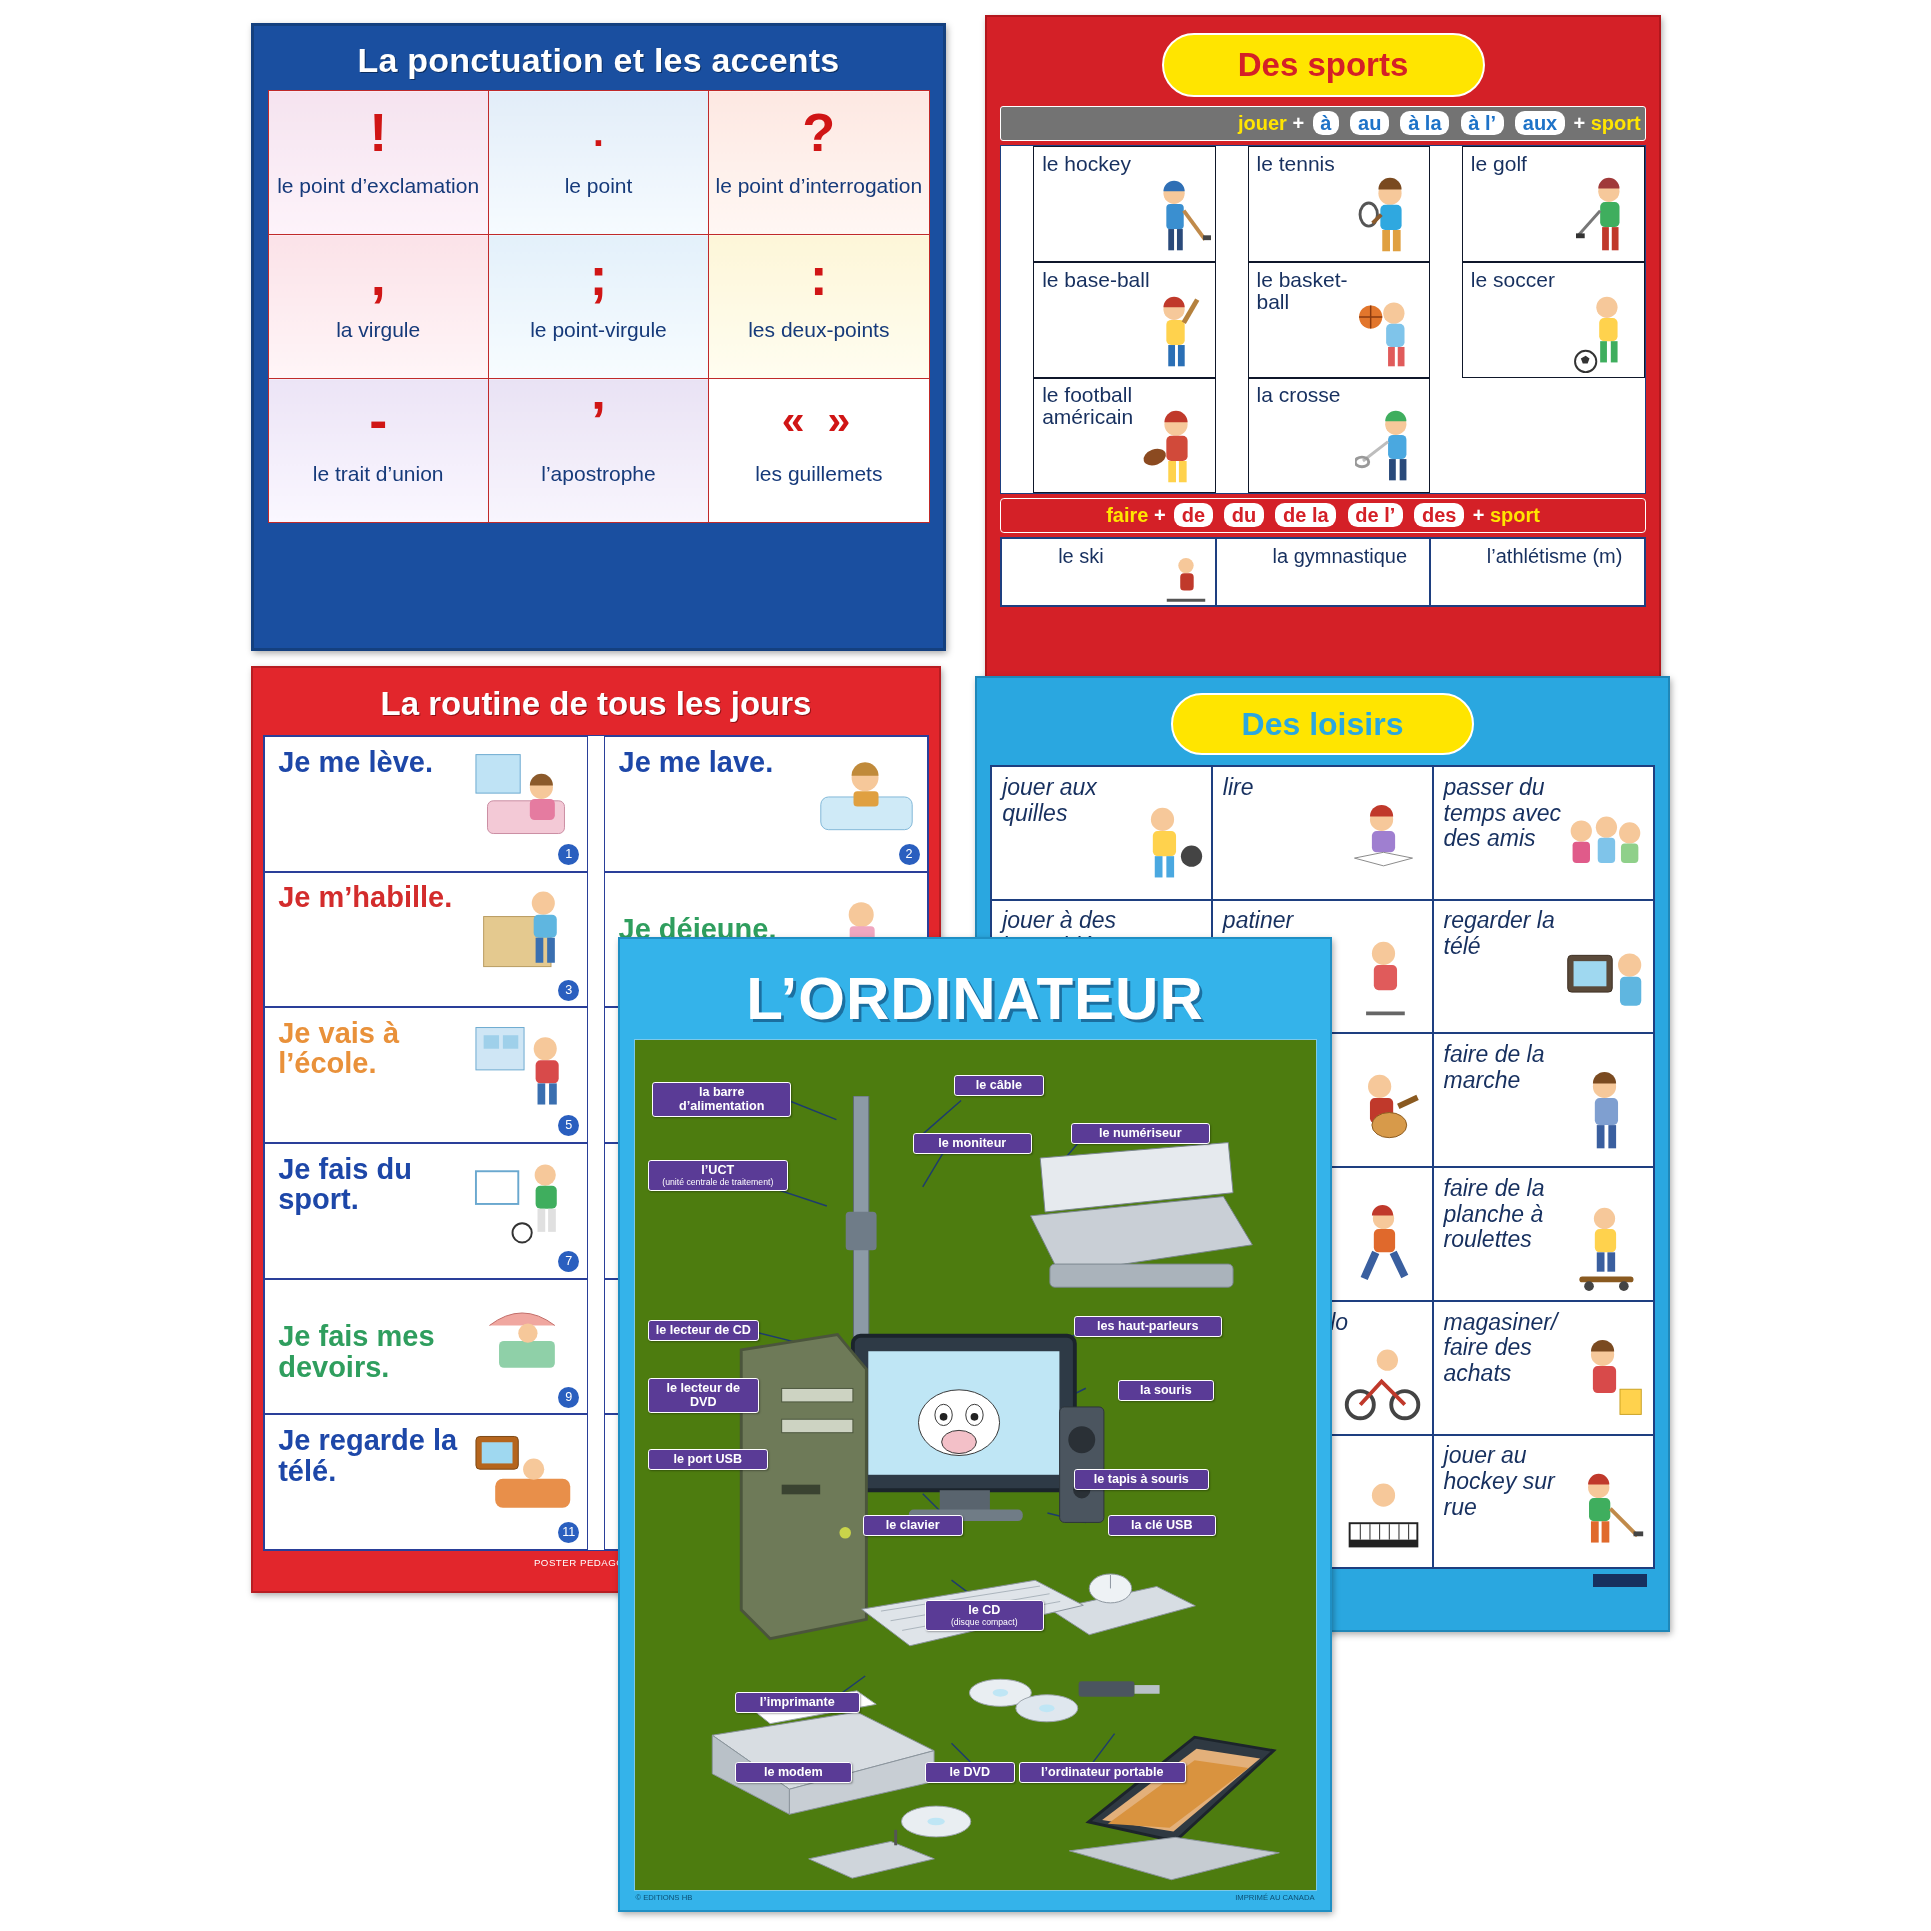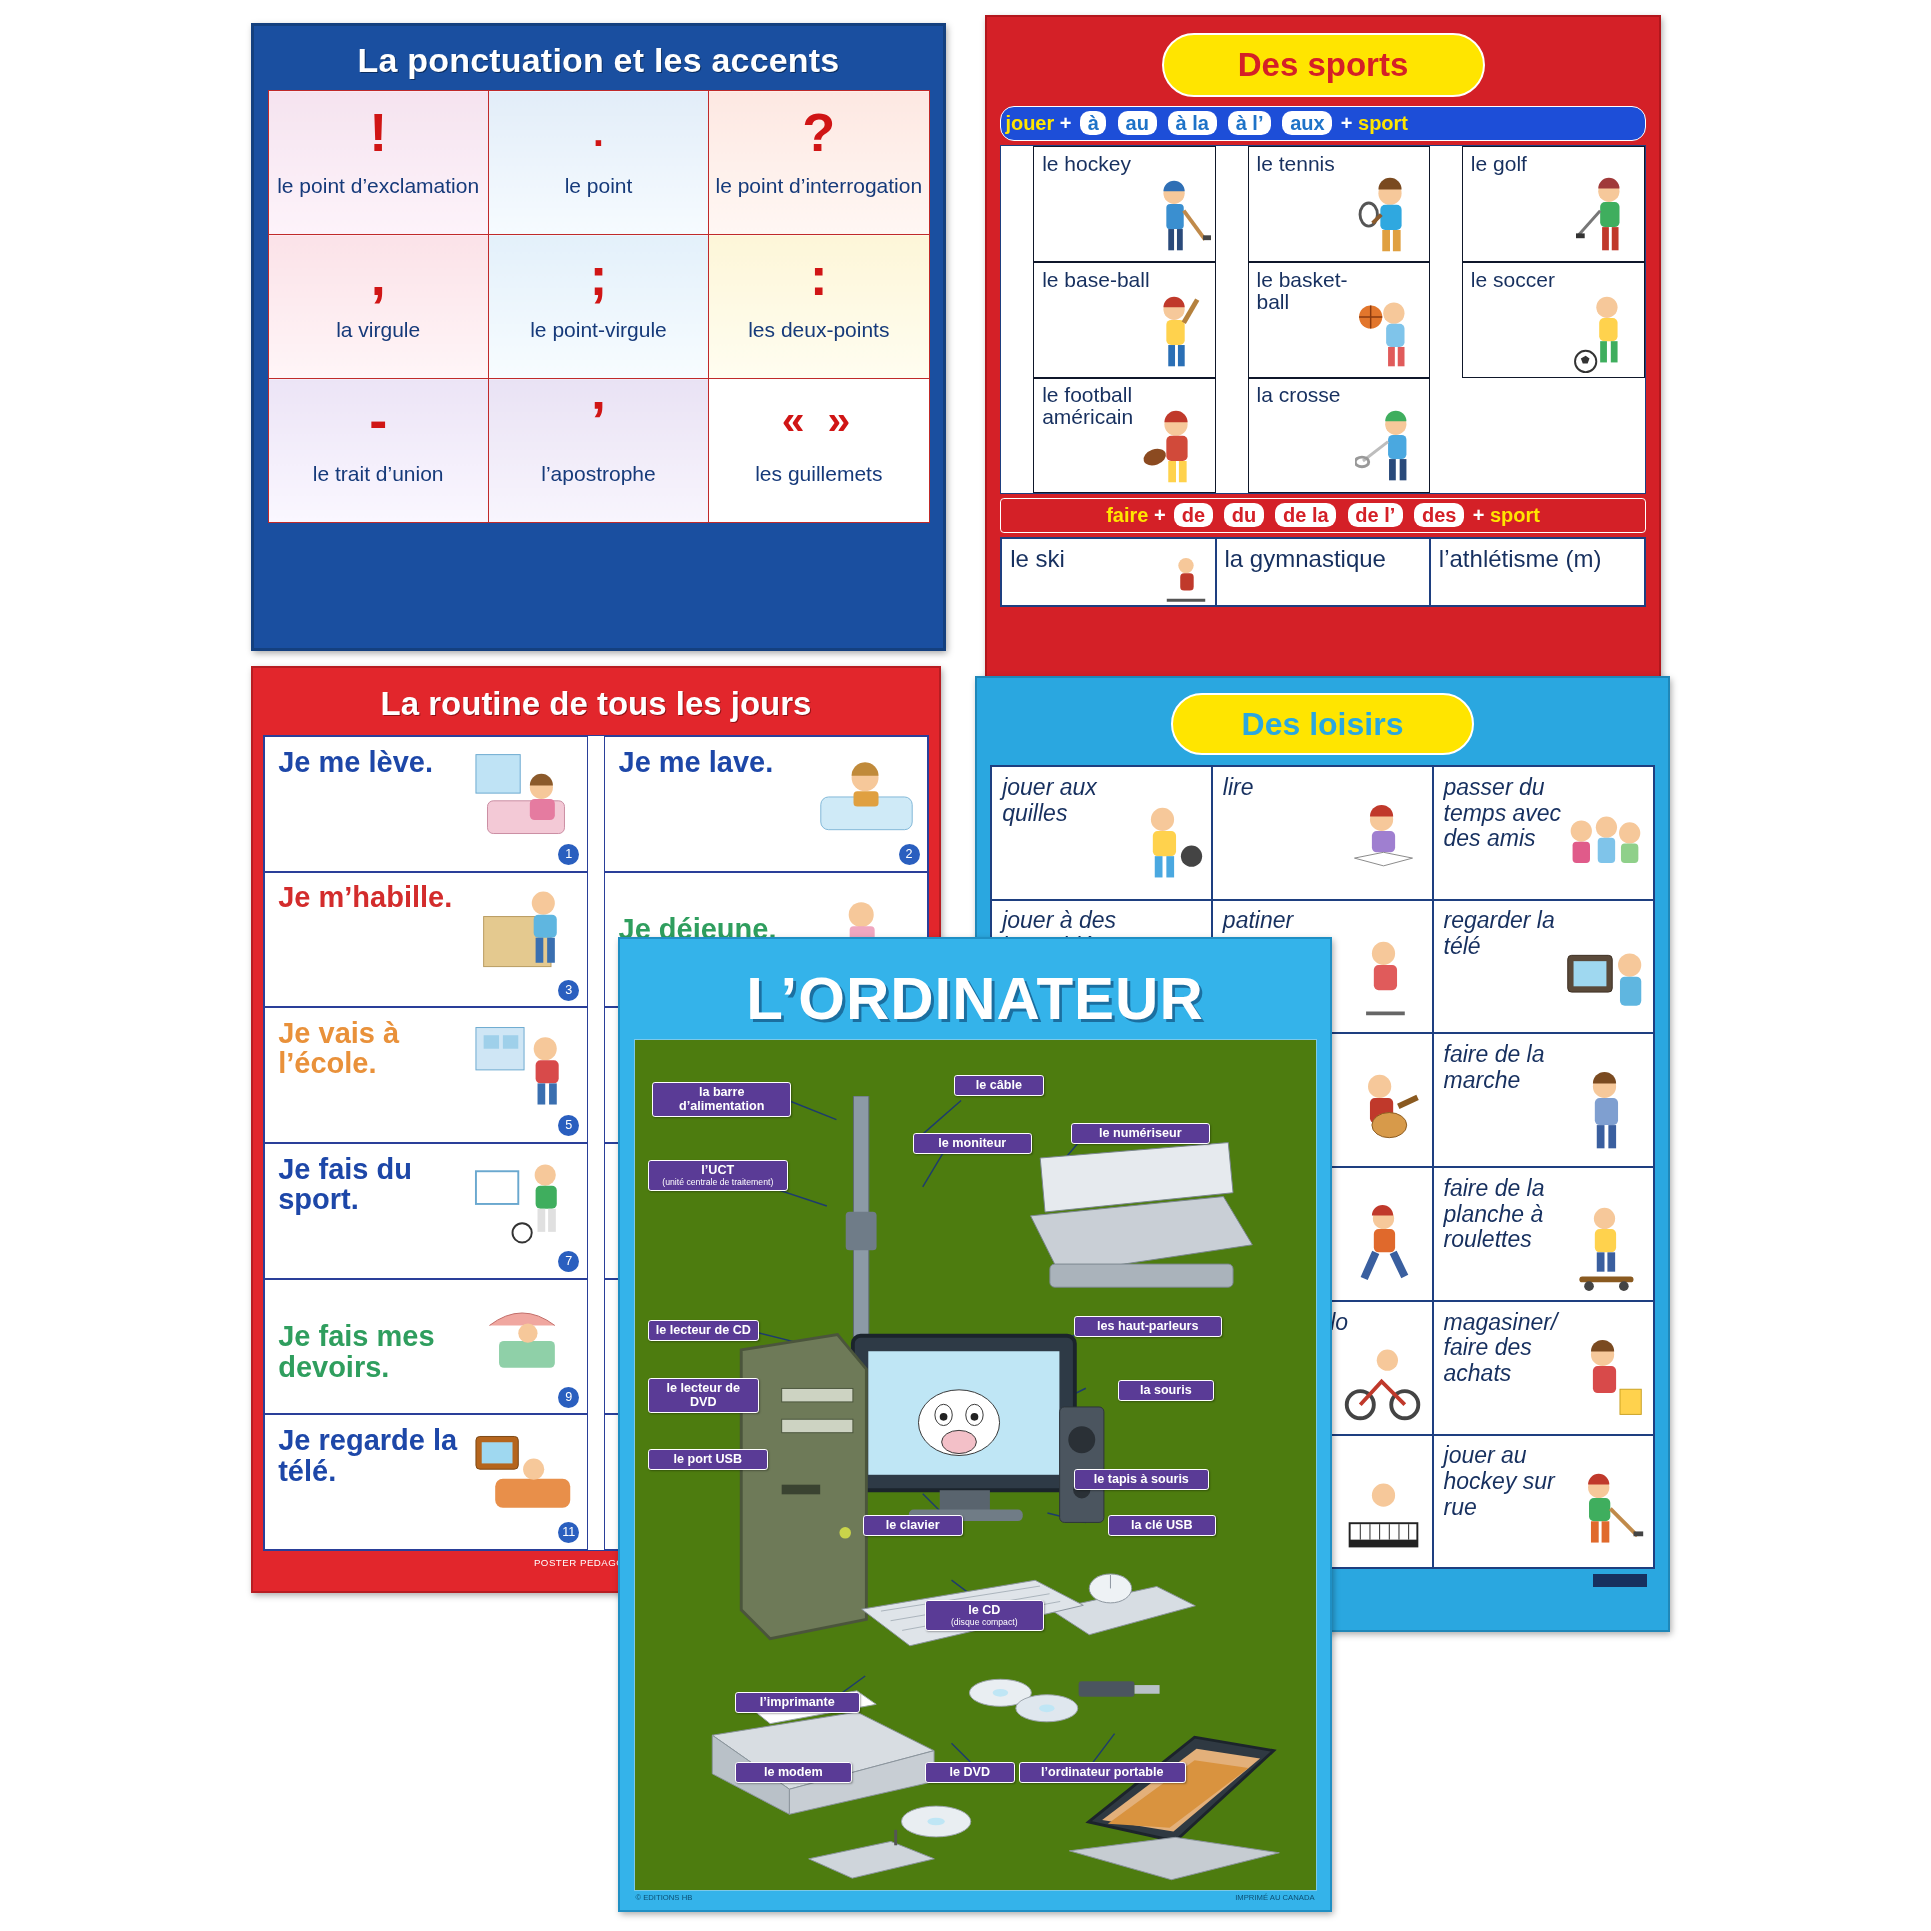--- a/index.html
+++ b/index.html
@@ -27,34 +27,34 @@
   .c-lav{background:linear-gradient(#ece4f6,#faf7ff);}
   .c-lav2{background:linear-gradient(#e9e2f4,#f8f5fd);}
   .c-white{background:#ffffff;}
   .guill{font-size:41px;color:#d01515;letter-spacing:5.8px;}
 
   
   #poster-sports{left:985px;top:15.4px;width:676px;height:666px;background:#d42027;border:2.9px solid #b2161c;padding:7.7px;}
   .sports-oval{margin:7.7px auto 9.7px auto;width:319px;height:60px;border-radius:39px;background:#ffe500;border:2.9px solid #ffffff;
         display:flex;align-items:center;justify-content:center;}
   .sports-oval span{font-size:33px;font-weight:bold;color:#d42027;}
-  .bluebar{background:#1d4ed8;border:1.9px solid #ffffff;border-radius:14px;margin:0 5.8px 3.9px 5.8px;padding:4.8px 3.9px;text-align:left;
+  .bluebar{background:#737373;border:1.9px solid #ffffff;border-radius:3px;margin:0 5.8px 3.9px 5.8px;padding:4.8px 3.9px;text-align:right;
         font-size:20px;font-weight:bold;color:#ffe500;}
   .bluebar .w{color:#ffffff;}
   .bluebar .pill{background:#ffffff;color:#1e73c8;border-radius:9.7px;padding:1px 7.7px;margin:0 2.9px;}
   .redbar{background:#d42027;border:1.9px solid #ffffff;border-radius:3.9px;margin:3.9px 5.8px 3.9px 5.8px;padding:4.8px 3.9px;text-align:center;
         font-size:20px;font-weight:bold;color:#ffe500;}
   .redbar .pill{background:#ffffff;color:#d42027;border-radius:9.7px;padding:1px 7.7px;margin:0 2.9px;}
   .sgrid{margin:0 5.8px;background:#fff;border:1.9px solid #1e3f80;display:grid;grid-template-columns:1fr 1fr 1fr;}
   .scell{border:1px solid #0f172a;height:108px;position:relative;padding:5.8px 5.8px 0 7.7px;overflow:hidden;margin-left:32px;}
   .scell .lab{font-size:21px;color:#17305f;line-height:1.05;max-width:70%;}
   .sfig{position:absolute;right:3.9px;bottom:1.9px;width:70px;height:87px;}
   .sgrid2{margin:0 5.8px;background:#fff;border:1.9px solid #1e3f80;display:grid;grid-template-columns:1fr 1fr 1fr;}
   .scell2{border:1px solid #1e3f80;height:60px;padding:5.8px 5.8px 0 7.7px;position:relative;overflow:hidden;}
-  .scell2 .lab{font-size:24px;color:#17305f;}
+  .scell2 .lab{font-size:20px;color:#17305f;margin-left:48px;}
 
   
   #poster-routine{left:251px;top:666px;width:690px;height:927px;background:#e2262c;border:2.9px solid #b71d22;padding:7.7px 9.7px;}
   #poster-routine .rtitle{font-size:33px;font-weight:bold;color:#ffffff;text-align:center;margin:9.7px 0 11.6px 0;
         text-shadow:1px 1px 0 #8d1216;}
   .rgrid{background:#ffffff;border:1.9px solid #2a3f99;}
   .rrow{display:grid;grid-template-columns:1fr 1fr;gap:16px;}
   .rcell{border:1px solid #2a3f99;height:124px;position:relative;padding:9.7px 7.7px 0 13.5px;overflow:hidden;}
   .rcell .rtext{font-size:29px;font-weight:bold;line-height:1.05;max-width:62%;}
   .rfig{position:absolute;right:5.8px;top:7.7px;width:111px;height:102px;}

